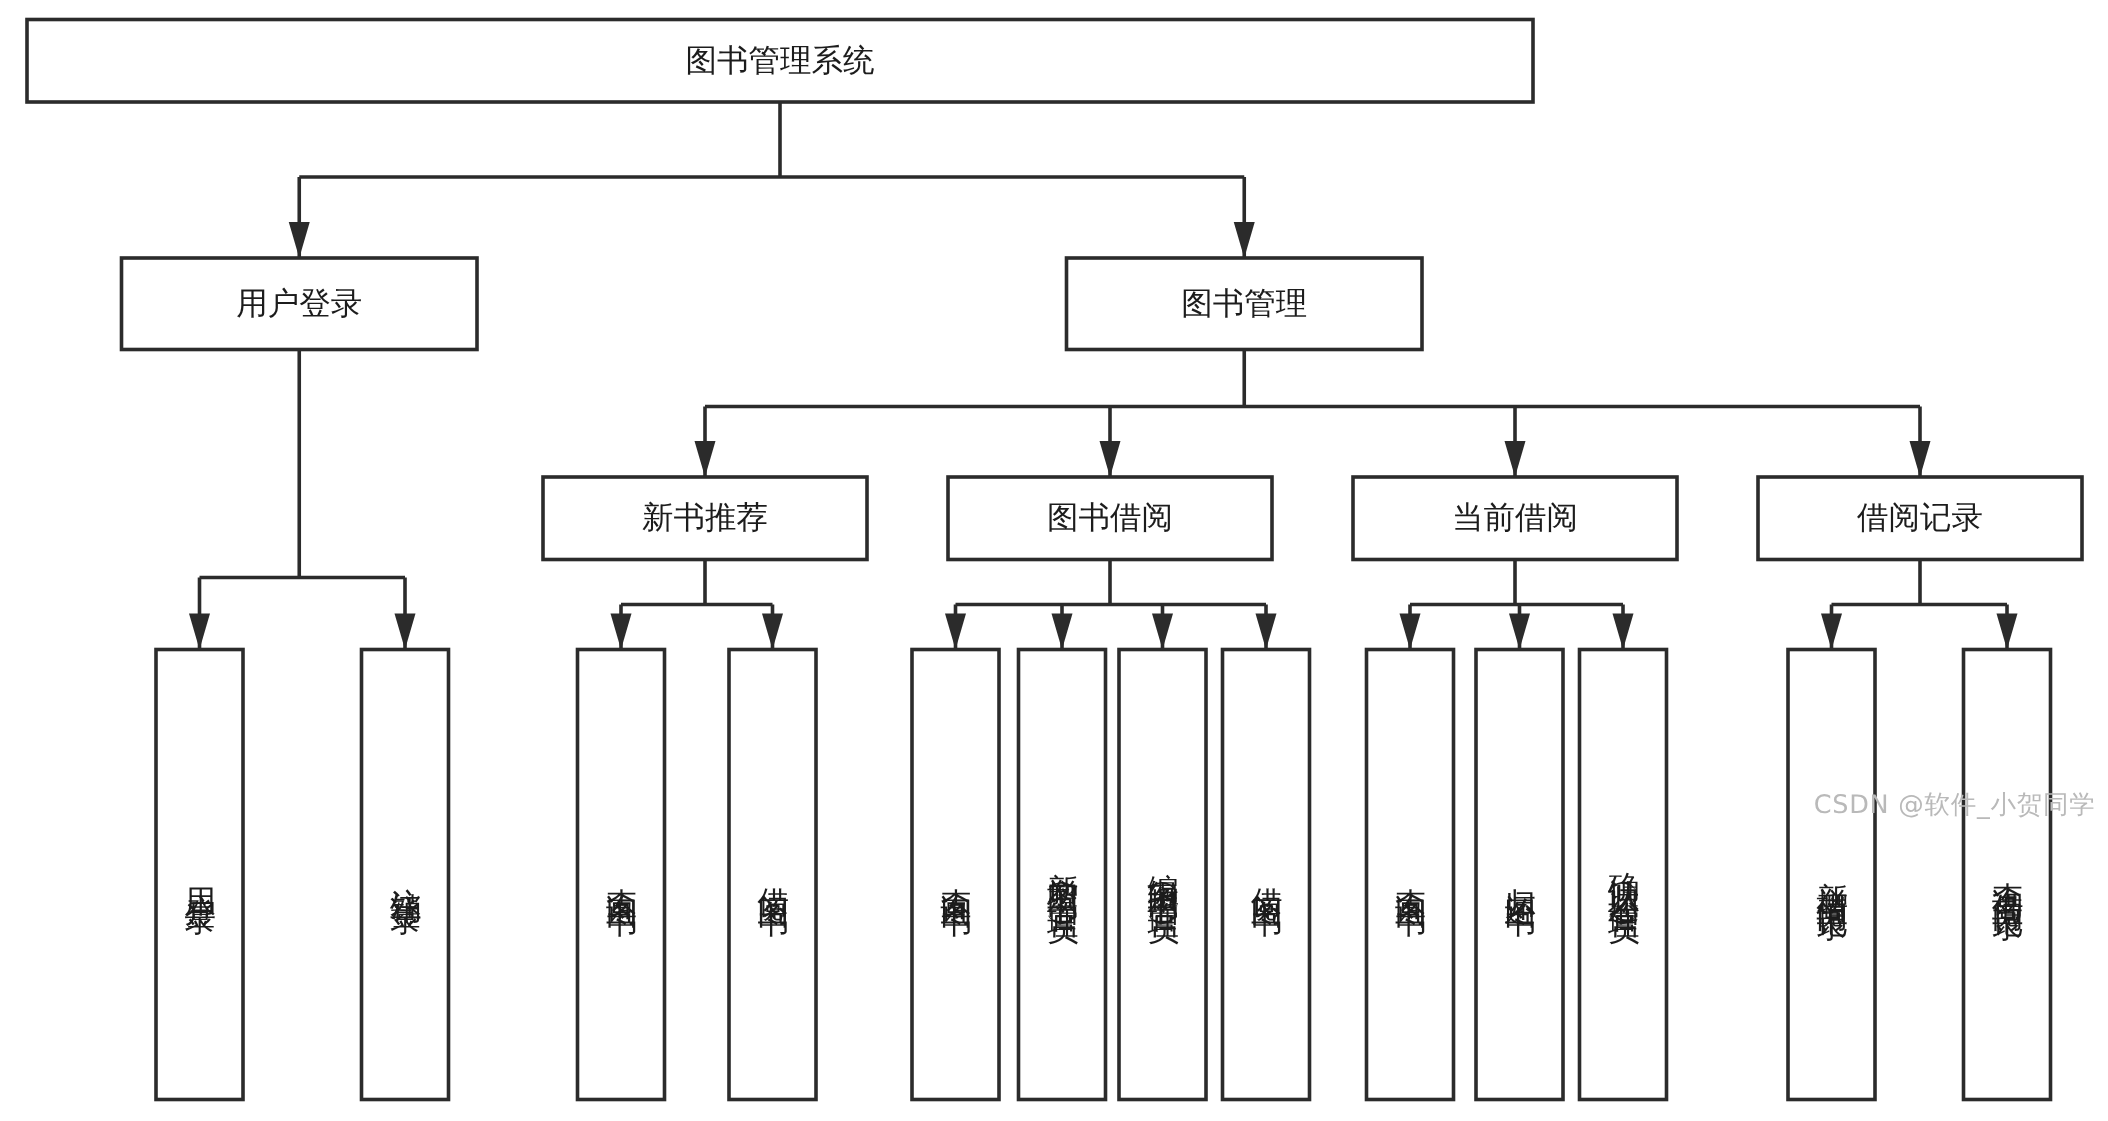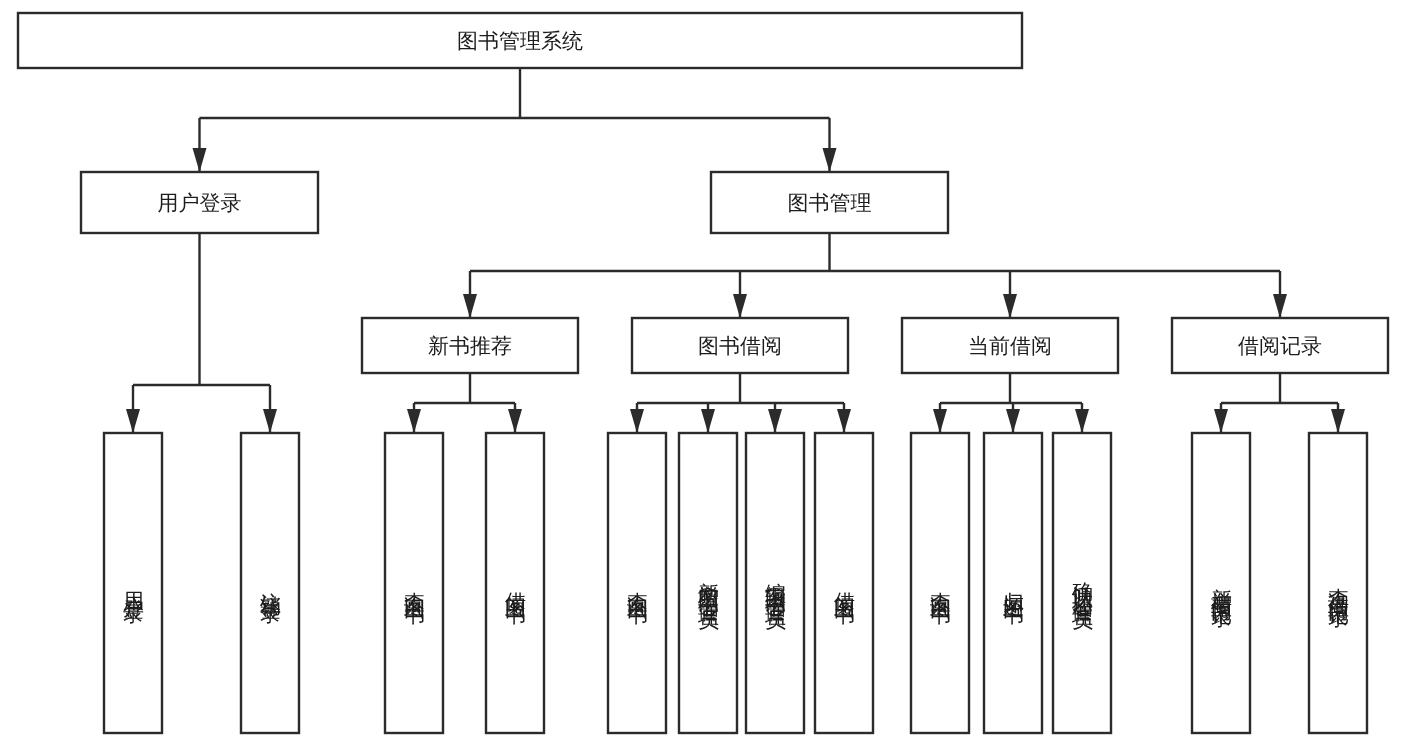--- a/index.html
+++ b/index.html
@@ -176,13 +176,14 @@
       <div class="vert-label-wrap" style="left: 608px; top: 433px; width: 58px; height: 300px;">查询图书</div>
       <div class="vert-label-wrap" style="left: 679px; top: 433px; width: 58px; height: 300px;">新增图书（管理员）</div>
       <div class="vert-label-wrap" style="left: 746px; top: 433px; width: 58px; height: 300px;">编辑图书（管理员）</div>
       <div class="vert-label-wrap" style="left: 815px; top: 433px; width: 58px; height: 300px;">借阅图书</div>
       <div class="vert-label-wrap" style="left: 911px; top: 433px; width: 58px; height: 300px;">查询图书</div>
       <div class="vert-label-wrap" style="left: 984px; top: 433px; width: 58px; height: 300px;">归还图书</div>
       <div class="vert-label-wrap" style="left: 1053px; top: 433px; width: 58px; height: 300px;">确认归还（管理员）</div>
       <div class="vert-label-wrap" style="left: 1192px; top: 433px; width: 58px; height: 300px;">新增借阅记录</div>
       <div class="vert-label-wrap" style="left: 1309px; top: 433px; width: 58px; height: 300px;">查询借阅记录</div>
     </div>
+  <div class="watermark">CSDN @软件_小贺同学</div>
 </div>
 
 </body></html>

